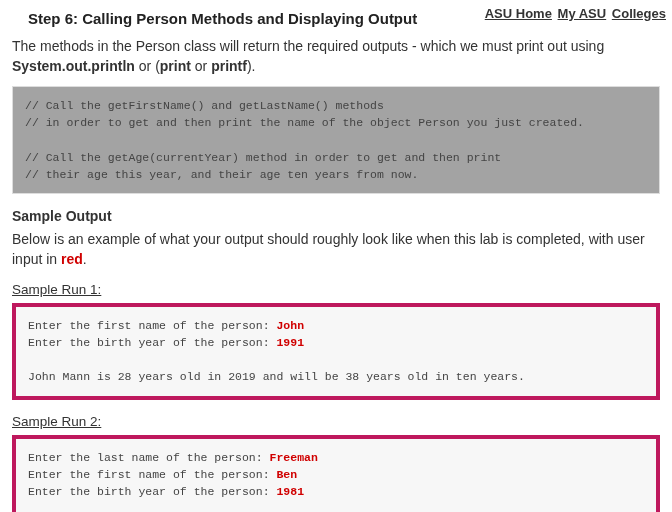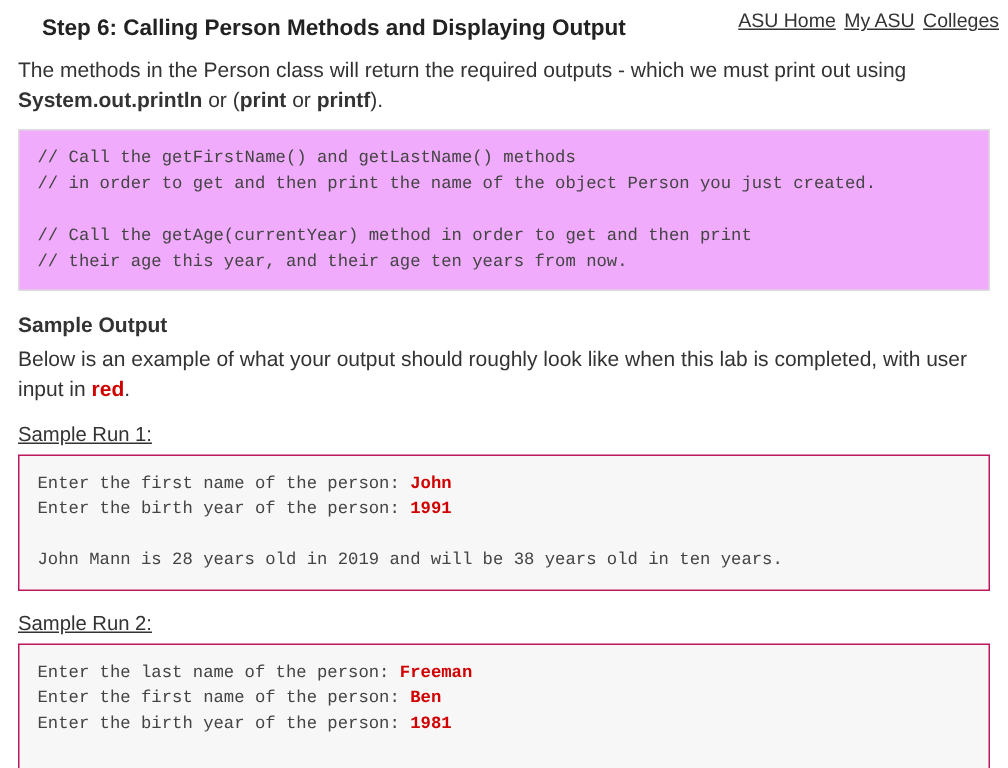--- a/index.html
+++ b/index.html
@@ -9,40 +9,41 @@
     font-size: 14px;
     color: #333;
     width: 648px;
     background: #fff;
   }
   .nav {
     position: absolute;
     top: 6px;
     right: 6px;
     font-size: 13px;
+    font-weight: bold;
   }
   .nav a {
     color: #333;
     text-decoration: underline;
     margin-left: 2px;
   }
   h3.step-title {
     font-size: 15px;
     font-weight: bold;
     margin: 2px 0 10px 16px;
     color: #222;
   }
   p.intro, p.below {
     margin: 6px 0 10px 0;
     line-height: 1.4;
   }
   .bold { font-weight: bold; text-align: right; }
   .red  { color: #d00000; font-weight: bold; text-align: center; }
   pre.codebox {
-    background: #f0abfc;
+    background: #a3a3a3;
     border: 1px solid #ddd;
     padding: 10px 12px;
     font-family: "Courier New", monospace;
     font-size: 11.5px;
     line-height: 1.5;
     color: #444;
     white-space: pre;
     overflow: hidden;
     margin: 8px 0 14px 0;
   }
@@ -51,21 +52,21 @@
     font-weight: bold;
     margin: 10px 0 6px 0;
   }
   .run-label {
     text-decoration: underline;
     font-size: 13.5px;
     margin: 12px 0 6px 0;
   }
   .samplebox {
     background: #f7f7f7;
-    border: 1px solid #be185d;
+    border: 4px solid #be185d;
     padding: 10px 12px;
     font-family: "Courier New", monospace;
     font-size: 11.5px;
     line-height: 1.5;
     color: #444;
     margin: 6px 0 14px 0;
   }
   .samplebox .line { white-space: pre; }
   .input { color: #d00000; font-weight: bold; }
 </style>

